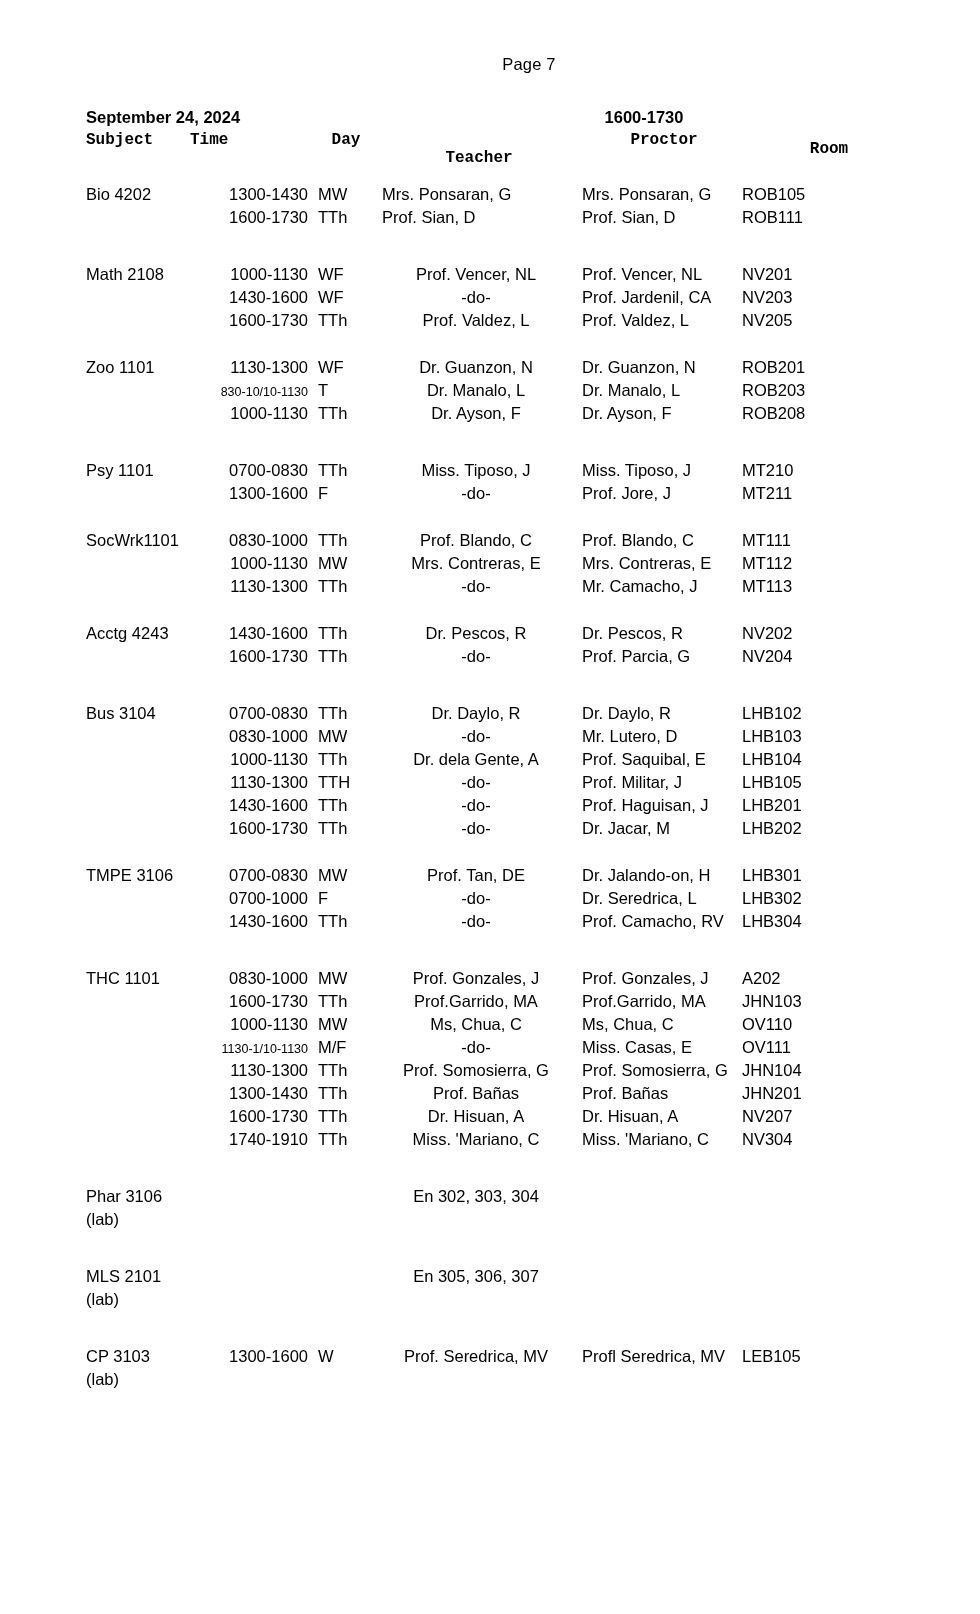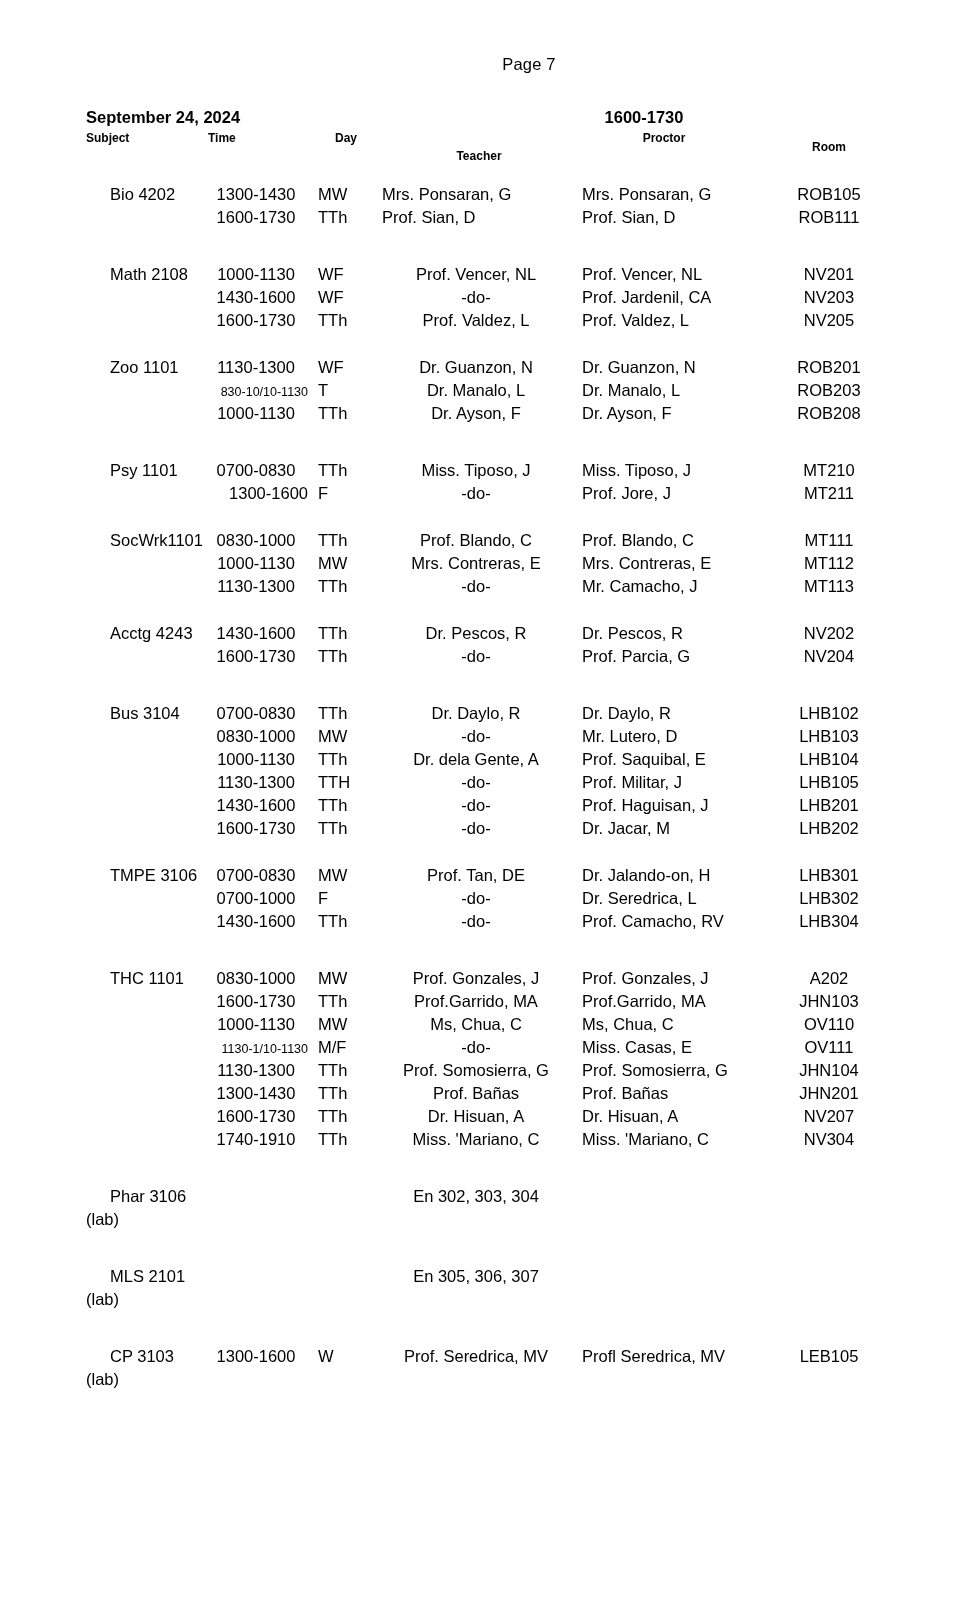--- a/index.html
+++ b/index.html
@@ -61,56 +61,57 @@
     left: 458px;
     top: 0;
     width: 200px;
     text-align: center;
     white-space: nowrap;
   }
   .hdr-cols {
     position: relative;
     height: 30px;
     font-weight: bold;
-    font-size: 12px;
+    font-size: 16px;
+    font-family: Liberation Mono, monospace;
   }
   .hdr-cols .h {
     position: absolute;
     top: 0;
     white-space: nowrap;
   }
   .h-subject { left: 0; }
-  .h-time    { left: 122px; text-align: center; }
+  .h-time    { left: 104px; text-align: center; }
   .h-day     { left: 232px; width: 56px; text-align: center; }
   .h-teacher { left: 304px; width: 178px; text-align: center; margin-top: 18px; }
   .h-proctor { left: 498px; width: 160px; text-align: center; }
   .h-room    { left: 678px; width: 130px; text-align: center; margin-top: 9px; }
 
   
   .group { position: relative; }
   .group.gap-lg { margin-top: 34px; }
   .group.gap-md { margin-top: 24px; }
 
   .row {
     position: relative;
     height: 23px;
     font-size: 16.5px;
     white-space: nowrap;
   }
   .row .c { position: absolute; top: 0; white-space: nowrap; }
 
-  .c-subject { left: 0;    width: 118px; text-align: left; margin-left: 24px; }
-  .c-time    { left: 118px; width: 104px; text-align: center; }
+  .c-subject { left: 0;    width: 118px; text-align: left; }
+  .c-time    { left: 118px; width: 104px; text-align: right; }
   .c-time.right { text-align: right; padding-right: 4px; }
   .c-time.small { font-size: 12.5px; text-align: right; padding-right: 3px; top: 4px; }
   .c-day     { left: 232px; width: 52px; text-align: left; }
   .c-teacher { left: 292px; width: 196px; text-align: center; }
   .c-teacher.left { text-align: left; padding-left: 4px; }
   .c-proctor { left: 496px; width: 190px; text-align: left; }
-  .c-room    { left: 678px; width: 130px; text-align: center; }
+  .c-room    { left: 656px; width: 130px; }
 
   .c-sublabel {
     left: 0; width: 118px; text-align: left;
   }
   .c-labroom {
     left: 292px; width: 196px; text-align: center;
   }
 </style>
 </head>
 <body>

